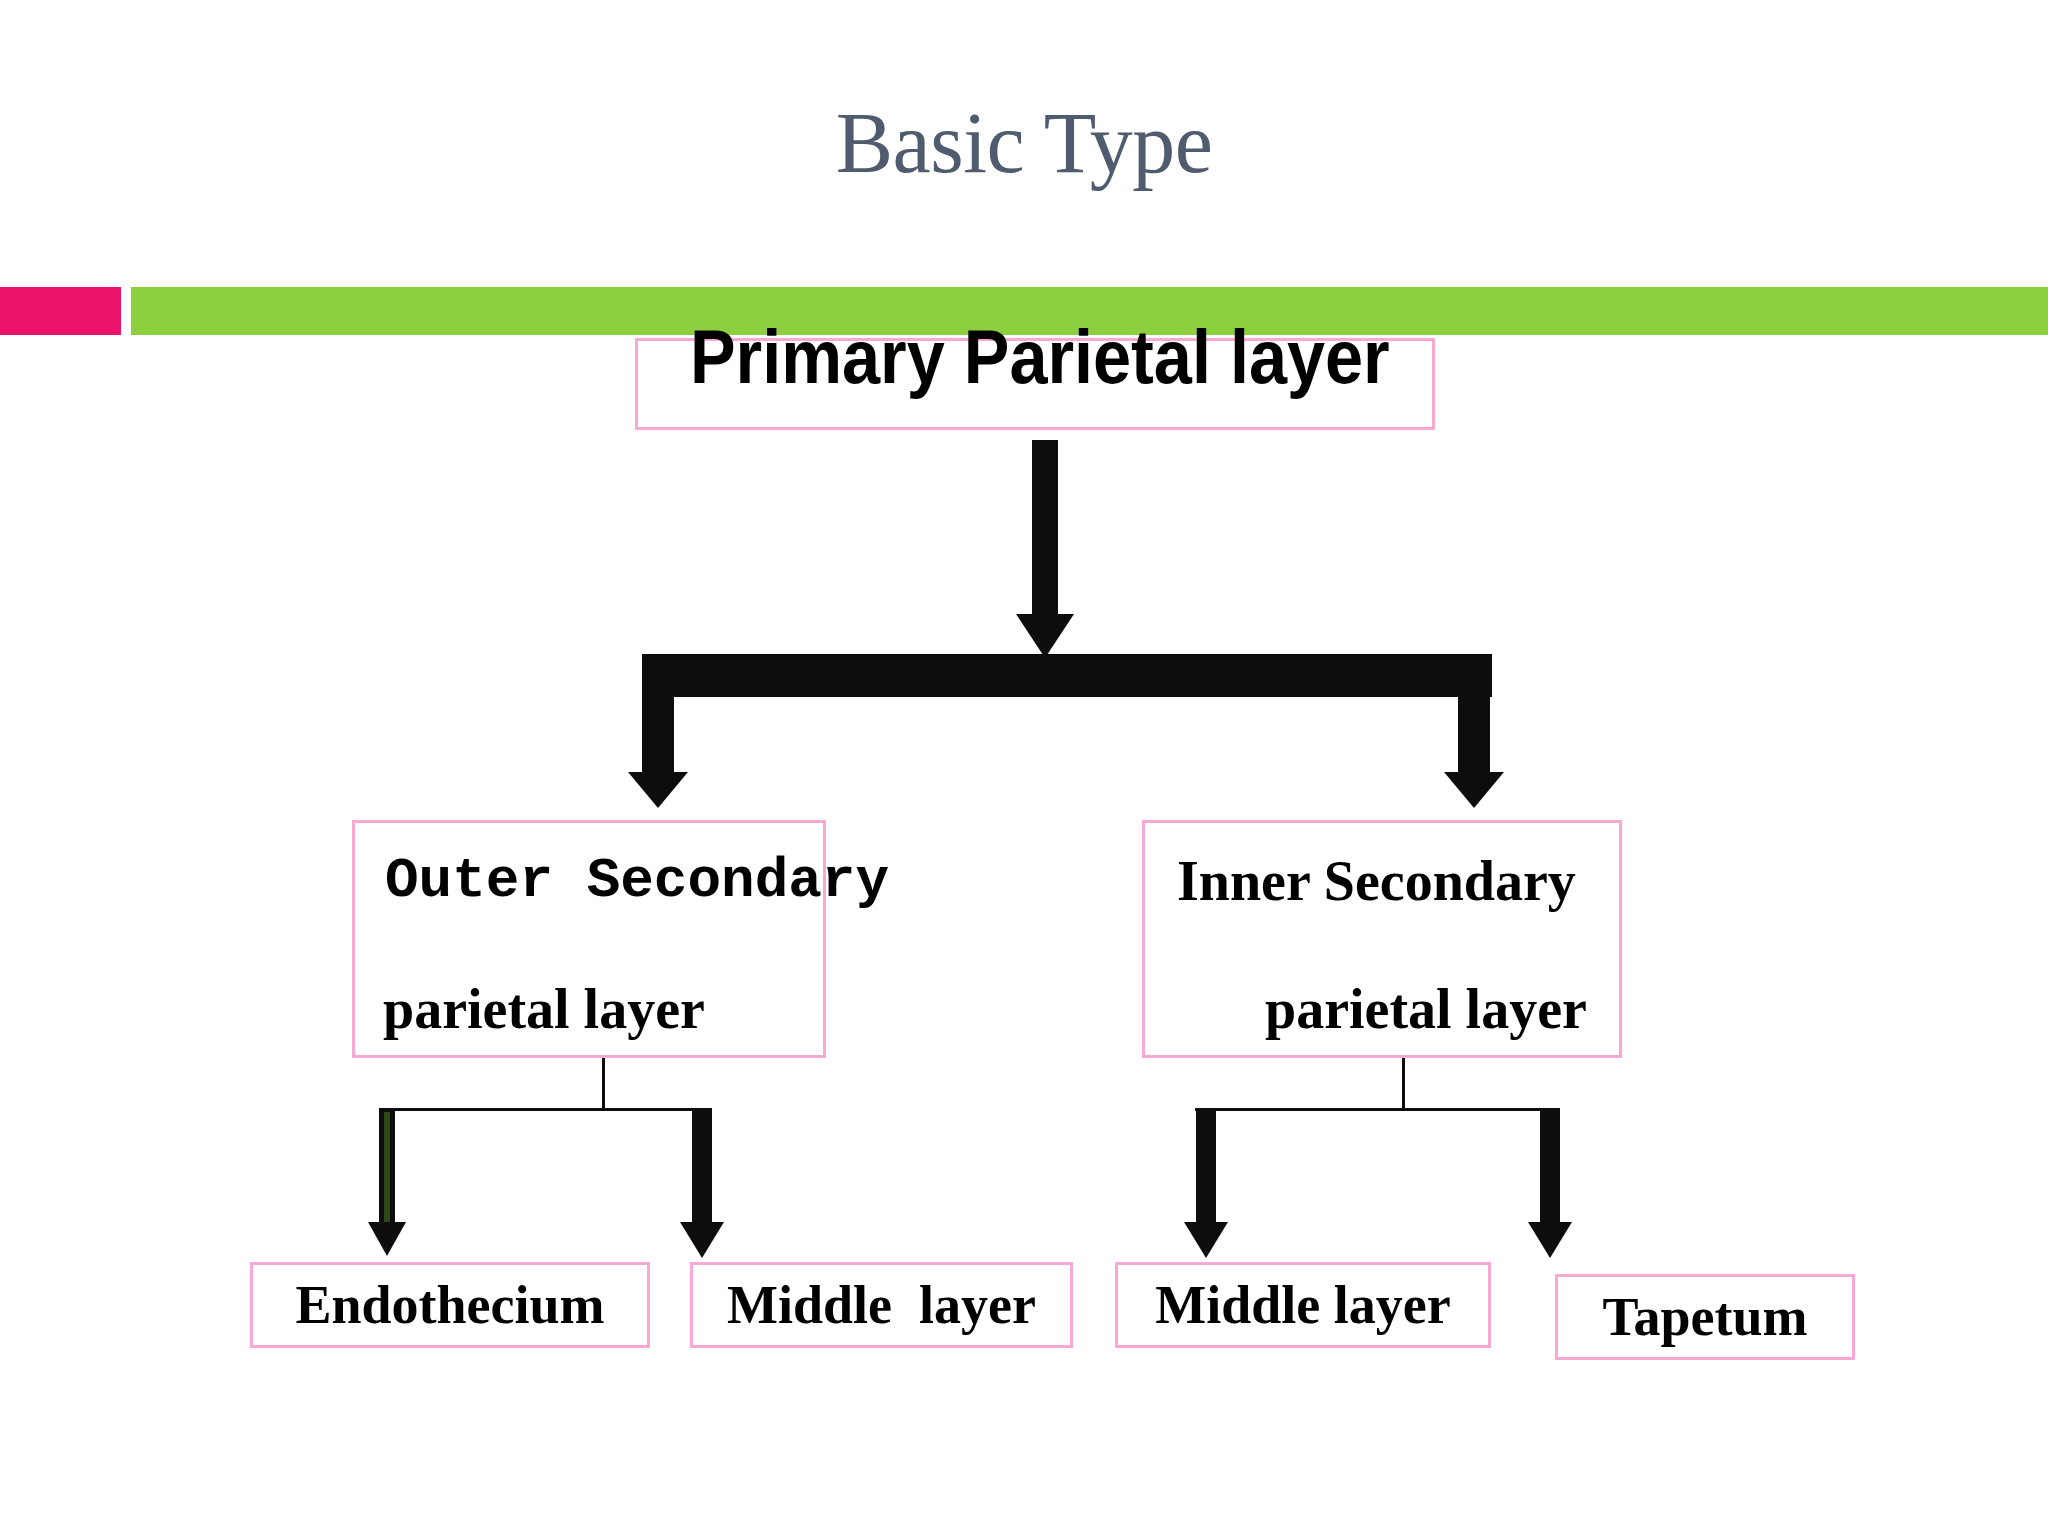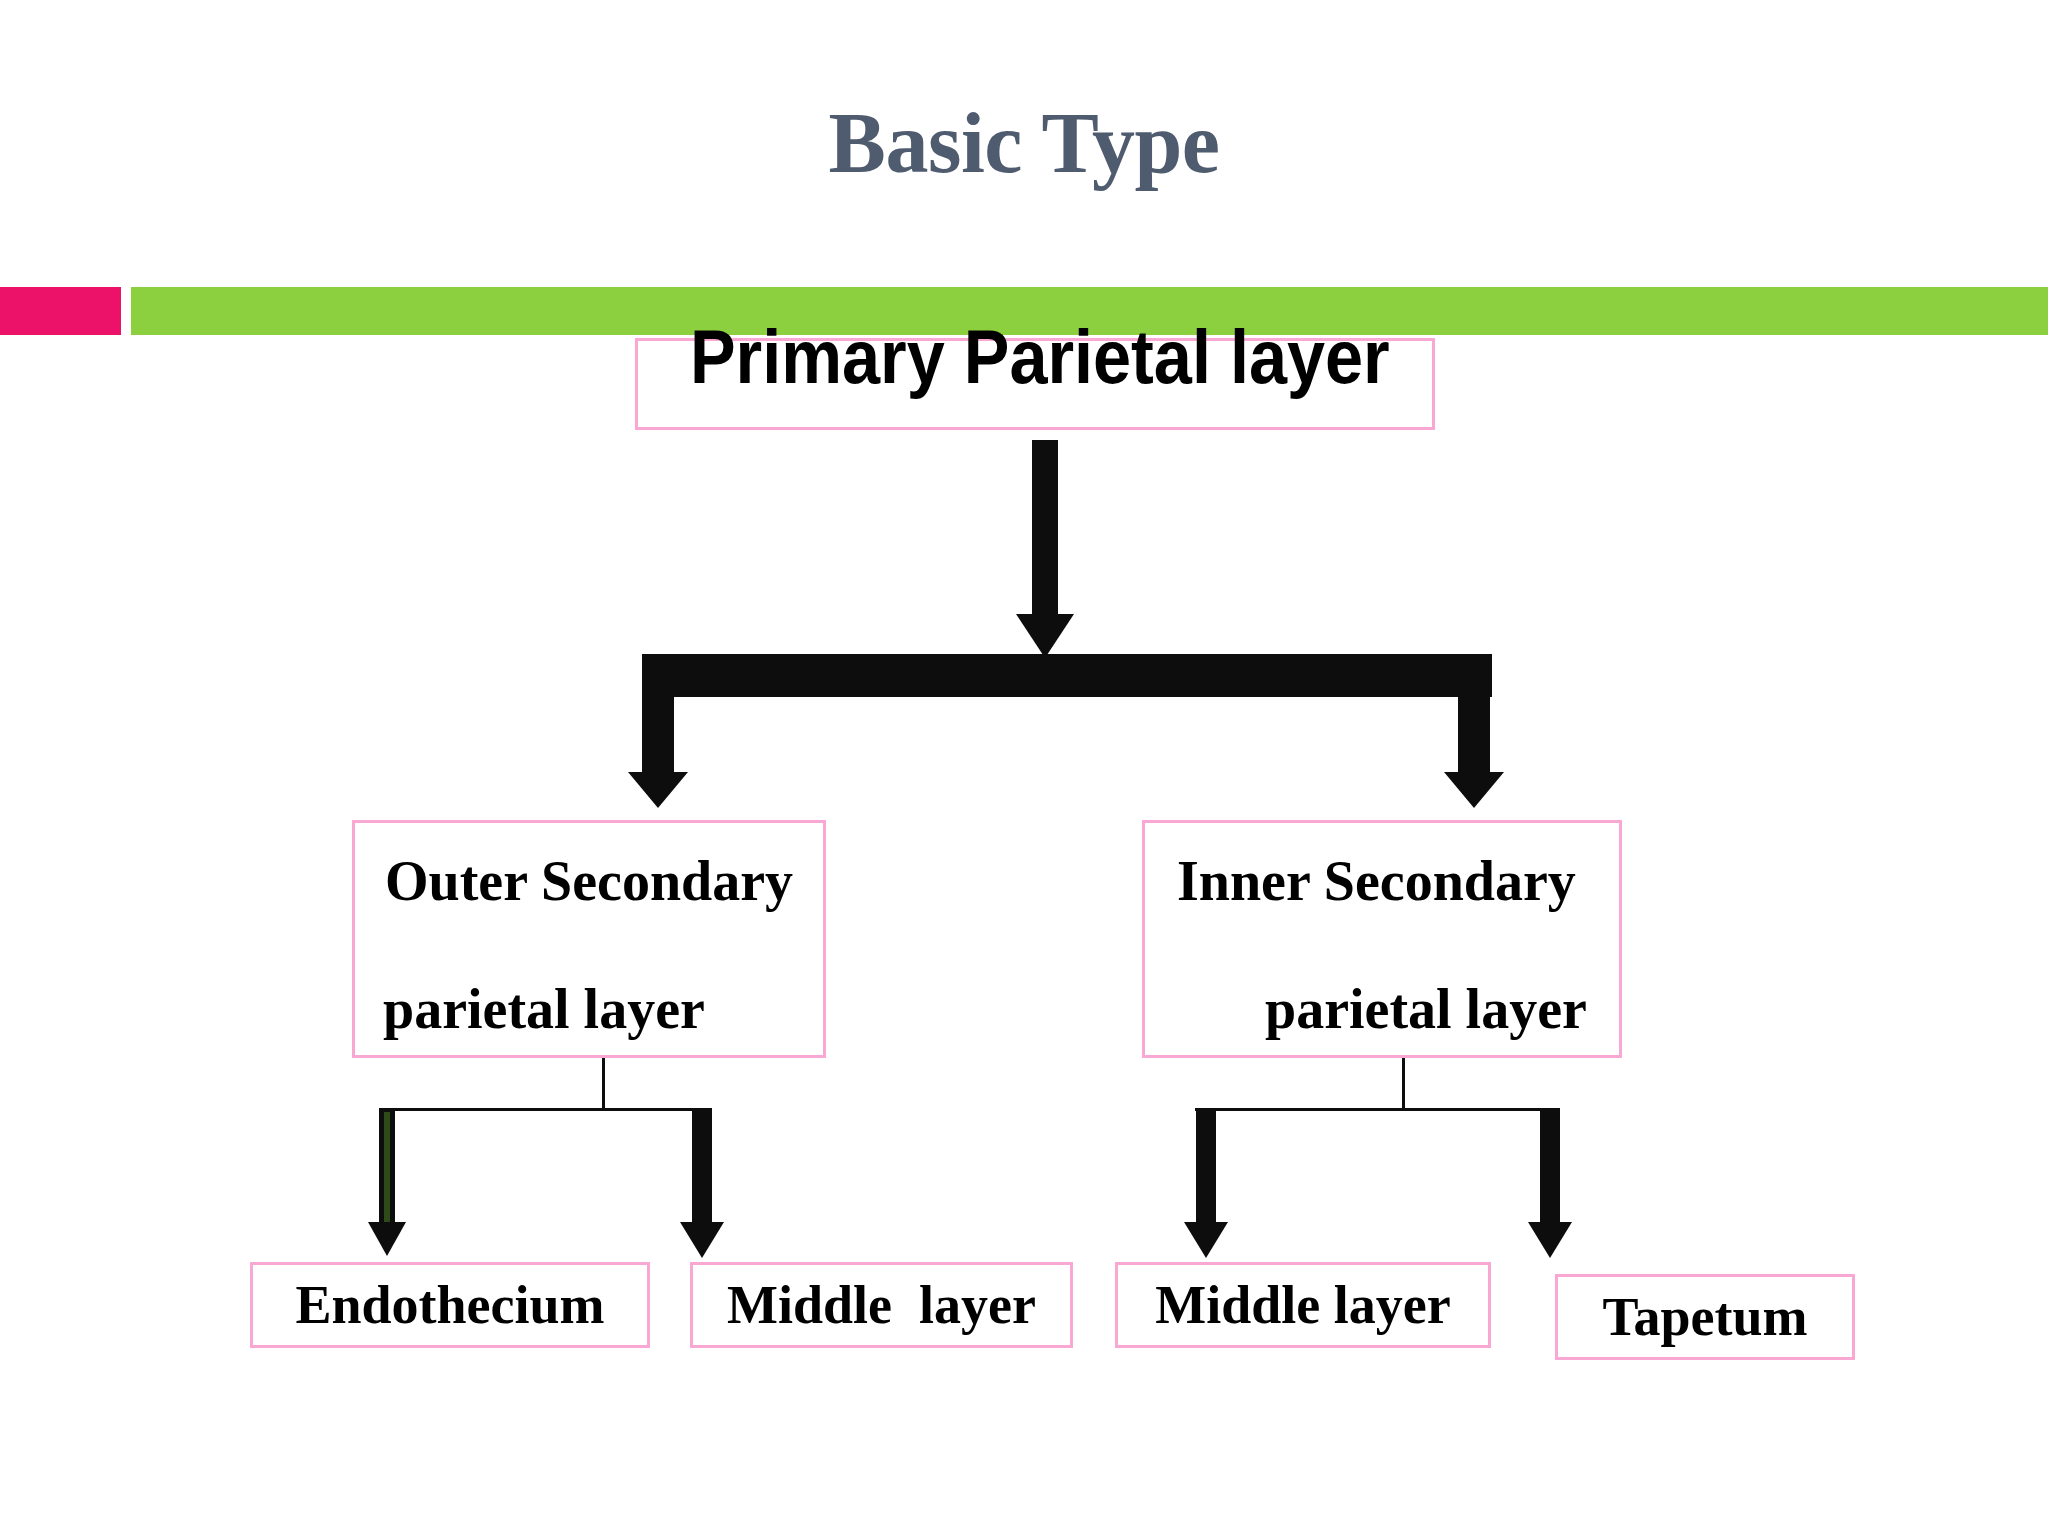--- a/index.html
+++ b/index.html
@@ -20,21 +20,21 @@
   }
 
   
   .slide-title {
     position: absolute;
     left: 0;
     top: 98px;
     width: 2048px;
     text-align: center;
     font-family: "Liberation Serif", serif;
-    font-weight: bold;
+    font-weight: normal;
     font-size: 86px;
     line-height: 1.05;
     letter-spacing: -0.5px;
     color: #4F5B6E;
     white-space: nowrap;
   }
 
   
   .bar-pink {
     position: absolute;
@@ -94,21 +94,21 @@
   .sec-box .line1,
   .sec-box .line2 {
     position: absolute;
     white-space: pre;
     font-family: "Liberation Serif", serif;
     font-weight: bold;
     font-size: 56px;
     line-height: 1.0;
     color: #000000;
   }
-  #box-outer .line1 { left: 30px; top: 30px; }
+  #box-outer .line1 { left: 30px; top: 30px; font-family: Liberation Mono, monospace; }
   #box-outer .line2 { left: 28px; top: 158px; }
   #box-inner .line1 { left: 32px; top: 30px; text-align: center; }
   #box-inner .line2 { left: 120px; top: 158px; }
 
   
   .leaf-box { height: 86px; top: 1262px; }
   .leaf-box .txt {
     left: 50%;
     top: 50%;
     transform: translate(-50%, -50%);

